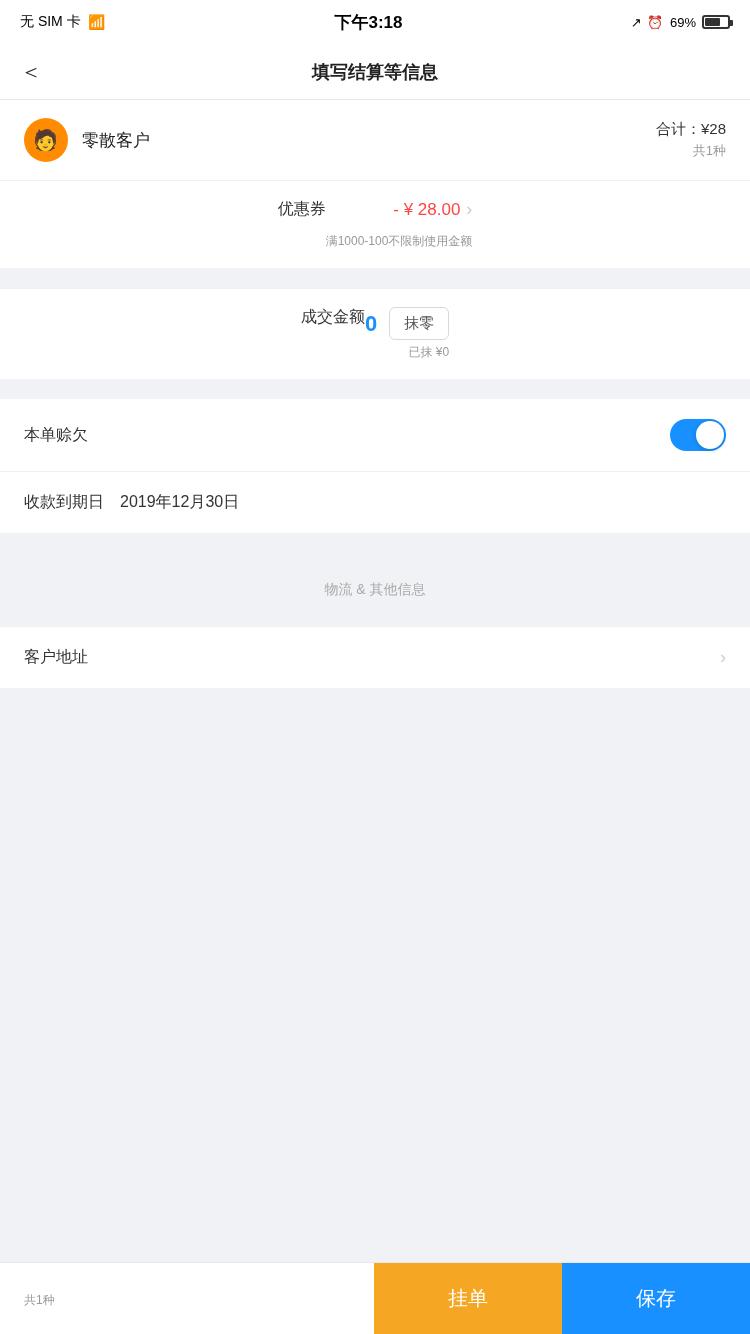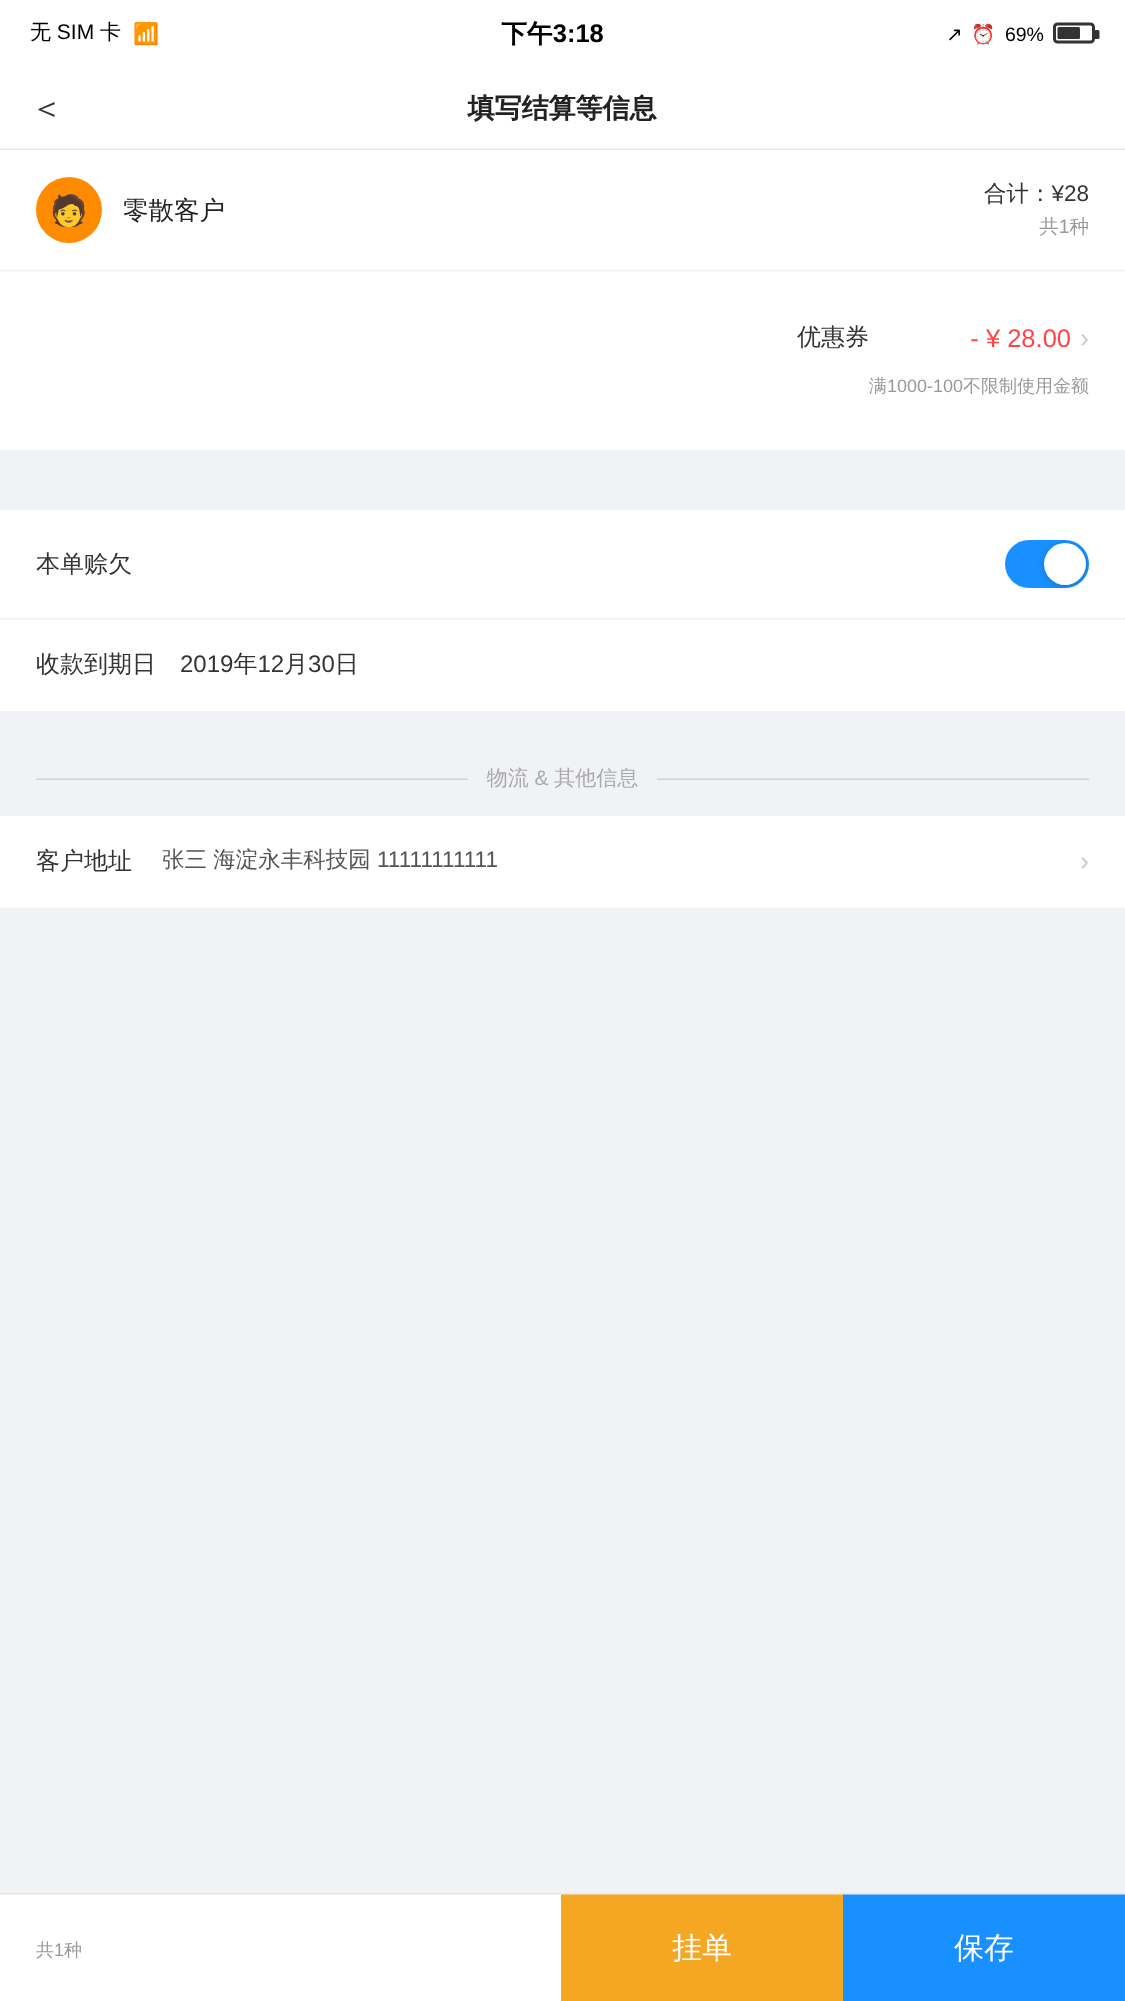--- a/index.html
+++ b/index.html
@@ -93,22 +93,22 @@
     }
     .customer-name { font-size: 17px; color: #222; font-weight: 500; }
     .customer-right { text-align: right; }
     .total-amount { font-size: 15px; color: #333; }
     .total-count { font-size: 13px; color: #999; margin-top: 3px; }
 
     
     .row-item {
       display: flex;
       align-items: center;
-      justify-content: flex-end;
-      padding: 34px 24px;
+      justify-content: center;
+      padding: 18px 24px;
       background: #fff;
       border-top: 1px solid #f0f0f0;
       min-height: 60px;
     }
     .row-label { font-size: 16px; color: #333; }
     .row-right { display: flex; align-items: center; gap: 10px; text-align: right; }
 
     
     .coupon-discount { font-size: 17px; color: #ff4444; font-weight: 500; }
     .coupon-desc { font-size: 12px; color: #999; margin-top: 3px; }
@@ -181,20 +181,21 @@
     .logistics-section {
       background: #f0f2f5;
       padding: 16px 0;
       text-align: center;
     }
     .logistics-divider {
       display: flex;
       align-items: center;
       padding: 0 24px;
       gap: 12px;
+      flex-direction: column;
     }
     .divider-line {
       flex: 1; height: 1px; background: #d0d0d0;
     }
     .logistics-label {
       font-size: 14px;
       color: #aaa;
     }
 
     
@@ -305,20 +306,30 @@
           <span class="chevron-right">›</span>
         </div>
         <div class="coupon-desc">满1000-100不限制使用金额</div>
       </div>
     </div>
   </div>
 
   <div class="section-gap"></div>
 
   <div class="card">
+    <div class="row-item" style="align-items: flex-start; min-height: 70px;">
+      <span class="row-label">成交金额</span>
+      <div class="row-right" style="flex-direction: column; align-items: flex-end; gap: 4px;">
+        <div style="display: flex; align-items: center; gap: 12px;">
+          <span class="amount-value">0</span>
+          <button class="round-zero-btn">抹零</button>
+        </div>
+        <span class="already-rounded">已抹  ¥0</span>
+      </div>
+    </div>
 
   </div>
 
   <div class="section-gap"></div>
 
   <div class="card">
     <div class="debt-row">
       <span class="debt-label">本单赊欠</span>
       <div class="toggle">
         <div class="toggle-knob"></div>
@@ -337,21 +348,20 @@
     <div class="logistics-divider">
       <div class="divider-line"></div>
       <span class="logistics-label">物流 &amp; 其他信息</span>
       <div class="divider-line"></div>
     </div>
   </div>
 
   <div class="card">
     <div class="address-row">
       <span class="address-label">客户地址</span>
-      <span class="address-value">张三 海淀永丰科技园 11111111111</span>
       <span class="chevron-right">›</span>
     </div>
   </div>
 
   <div class="empty-space"></div>
 
 </div>
 
 <div class="bottom-bar">
   <div class="bottom-info">

